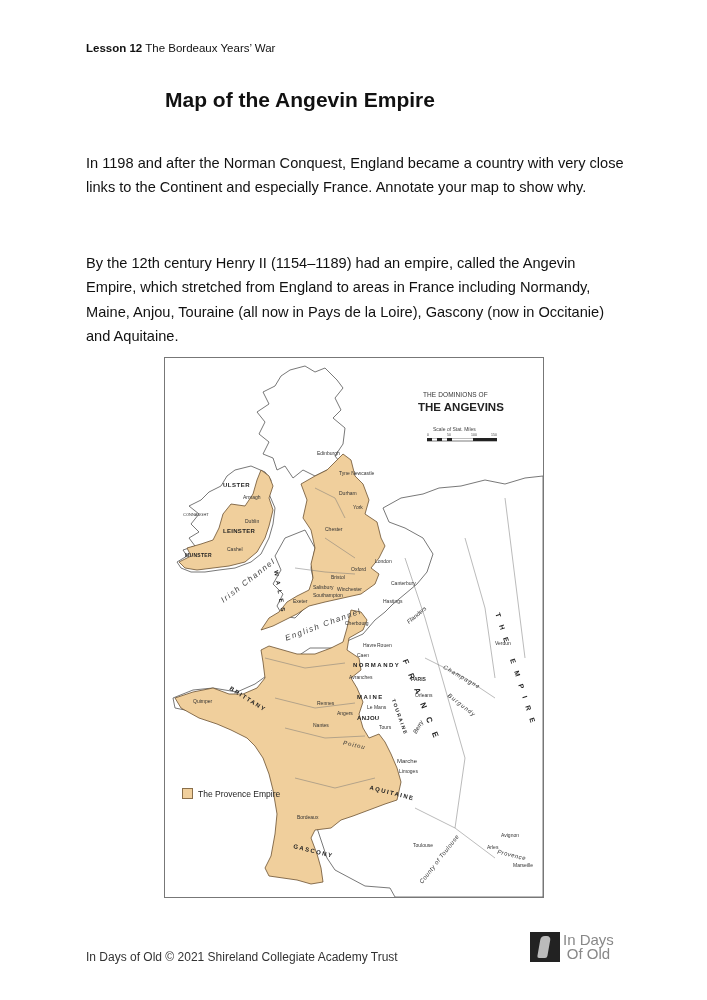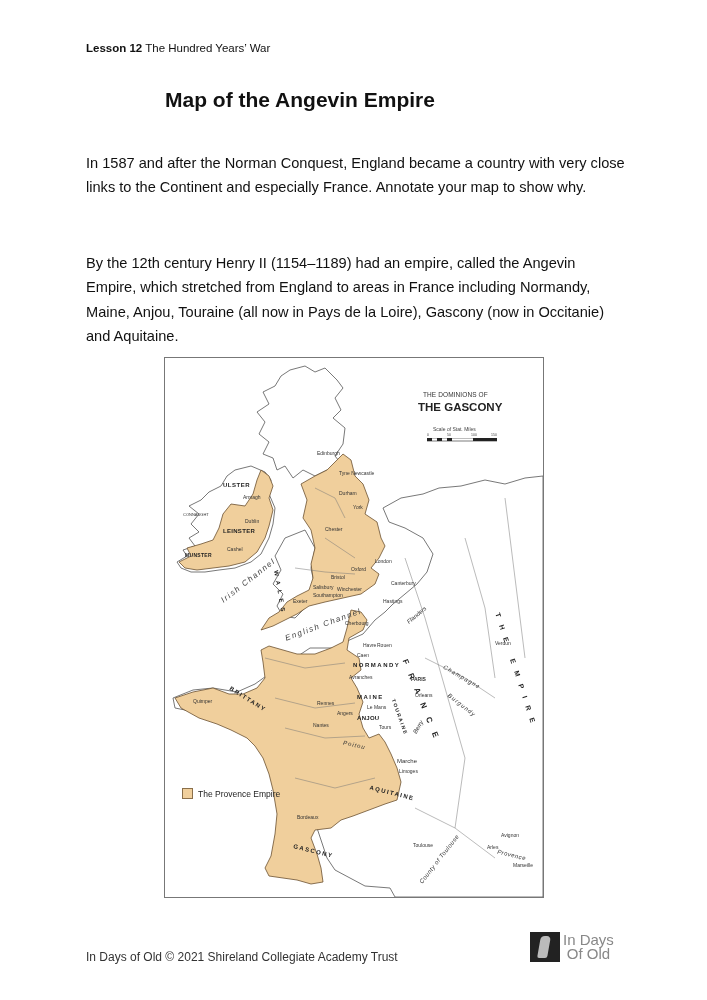--- a/index.html
+++ b/index.html
@@ -32,27 +32,27 @@
   .logo-mark { width: 30px; height: 30px; background: #222; position: relative; }
   .logo-mark::after { content: ""; position: absolute; left: 9px; top: 4px; width: 10px; height: 22px;
                       background: #bbb; border-radius: 4px 4px 2px 2px; transform: skewX(-10deg); }
   .logo-text { font-size: 15px; line-height: 14px; color: #888; text-align: center; }
 </style>
 </head>
 <body>
 
 <div class="header">
   <b>Lesson 12</b>
-  <span>The Hundred Years’ War</span>
+  <span>The Bordeaux Years’ War</span>
 </div>
 
 <div class="title">Map of the Angevin Empire</div>
 
 <div class="para p1">
-  <span>In 1587 and after the Norman Conquest, England became a country with very close links to the Continent and especially France.</span>
+  <span>In 1198 and after the Norman Conquest, England became a country with very close links to the Continent and especially France.</span>
   <b>Annotate your map to show why.</b>
 </div>
 
 <div class="para p2">By the 12th century Henry II (1154–1189) had an empire, called the Angevin Empire, which stretched from England to areas in France including Normandy, Maine, Anjou, Touraine (all now in Pays de la Loire), Gascony (now in Occitanie) and Aquitaine.</div>
 
 <div class="map-frame">
   <svg width="378" height="539" viewBox="0 0 378 539">
     <g fill="#ffffff" stroke="#555" stroke-width="0.8" stroke-linejoin="round">
 
       <path d="M125,12 L140,8 L150,14 L160,10 L172,22 L178,30 L170,40 L176,52 L168,60 L180,70 L178,86 L170,98 L178,108 L170,118 L162,112 L150,118 L138,112 L128,120 L120,108 L112,112 L108,100 L98,96 L104,84 L94,76 L100,64 L92,54 L104,46 L98,34 L110,28 L116,18 Z"></path>
@@ -70,21 +70,21 @@
       <path d="M96,112 L104,118 L108,128 L104,140 L108,152 L104,168 L100,180 L92,194 L80,204 L64,208 L48,210 L32,212 L20,210 L14,204 L26,198 L22,190 L36,186 L48,182 L54,170 L58,156 L66,146 L80,148 L88,136 L92,122 Z"></path>
 
       <path d="M186,252 L196,254 L202,262 L198,272 L184,280 L182,292 L194,300 L196,312 L186,320 L192,330 L198,344 L194,356 L198,370 L204,380 L214,376 L220,384 L226,396 L232,410 L236,424 L232,442 L220,446 L204,452 L188,458 L176,462 L166,470 L150,472 L146,480 L152,496 L156,510 L158,524 L146,526 L132,522 L118,520 L104,518 L100,510 L106,498 L110,476 L112,456 L108,432 L104,416 L98,400 L90,388 L82,380 L66,372 L52,366 L34,360 L16,350 L10,340 L28,334 L48,330 L64,336 L78,336 L92,330 L100,320 L98,304 L96,292 L104,288 L118,292 L132,296 L150,296 L166,290 L178,284 L182,270 Z"></path>
     </g>
     <g fill="none" stroke="#777" stroke-width="0.5">
       <path d="M150,130 L170,140 L180,160 M160,180 L190,200 M130,210 L160,214 L190,216 M100,300 L140,310 L180,305 M110,340 L150,350 L190,345 M120,370 L160,380 L200,378 M130,420 L170,430 L210,420 M240,200 L260,260 L280,330 L300,400 L290,470 M300,180 L320,250 L330,320 M260,300 L300,320 L330,340 M250,450 L290,470 L330,500 M340,140 L350,220 L360,300"></path>
     </g>
   </svg>
 
   <div class="map-title-small">THE DOMINIONS OF</div>
-  <div class="map-title-big">THE GASCONY</div>
+  <div class="map-title-big">THE ANGEVINS</div>
   <div class="scale-label">Scale of Stat. Miles</div>
   <div class="scale-nums">
     <span style="left:0">0</span>
     <span style="left:20px">50</span>
     <span style="left:44px">100</span>
     <span style="left:64px">150</span>
   </div>
   <svg style="position:absolute;left:262px;top:80px" width="70" height="4">
     <rect x="0" y="0" width="70" height="3" fill="#fff" stroke="#222" stroke-width="0.6"></rect>
     <rect x="0" y="0" width="5" height="3" fill="#222"></rect>

